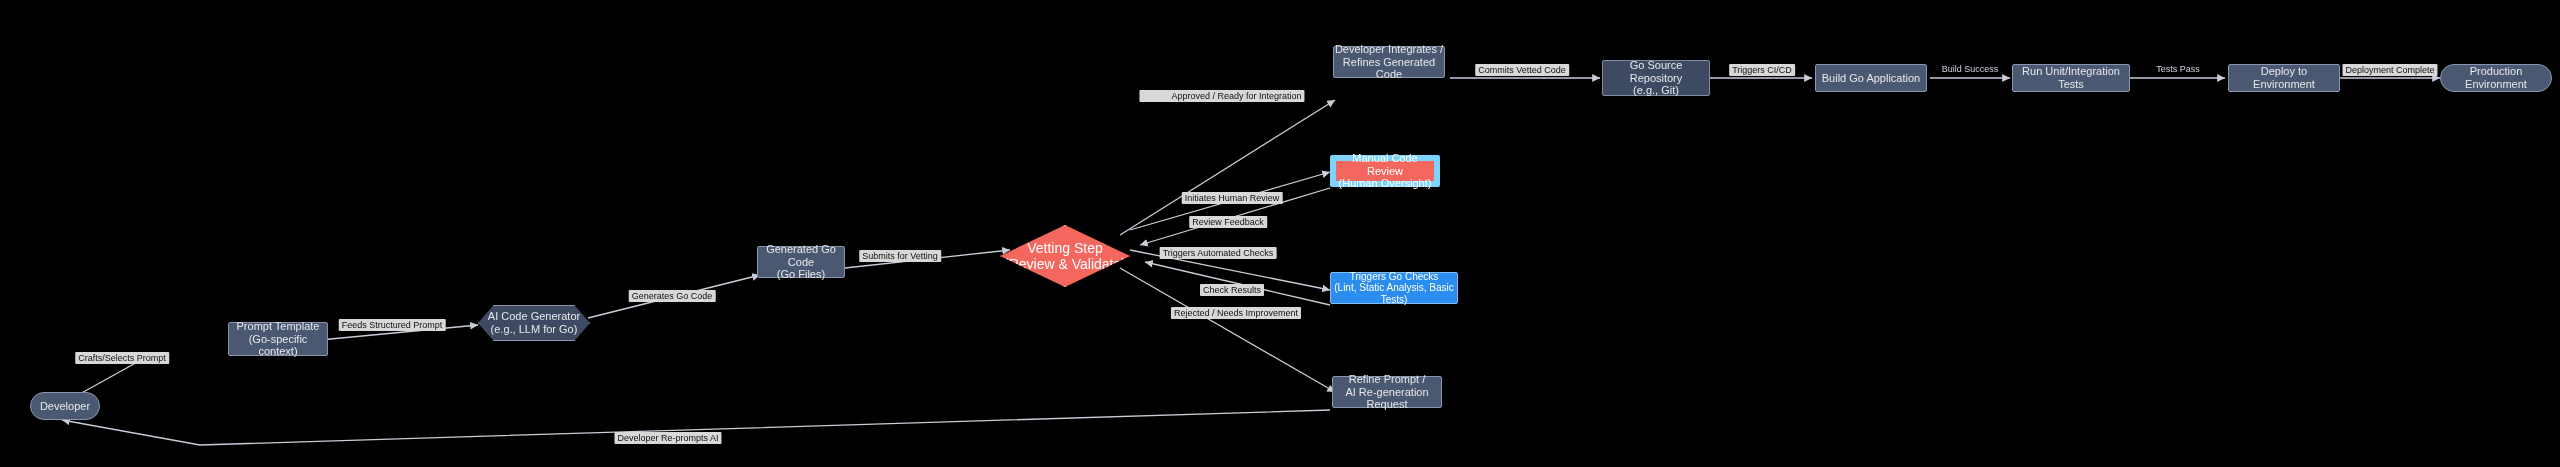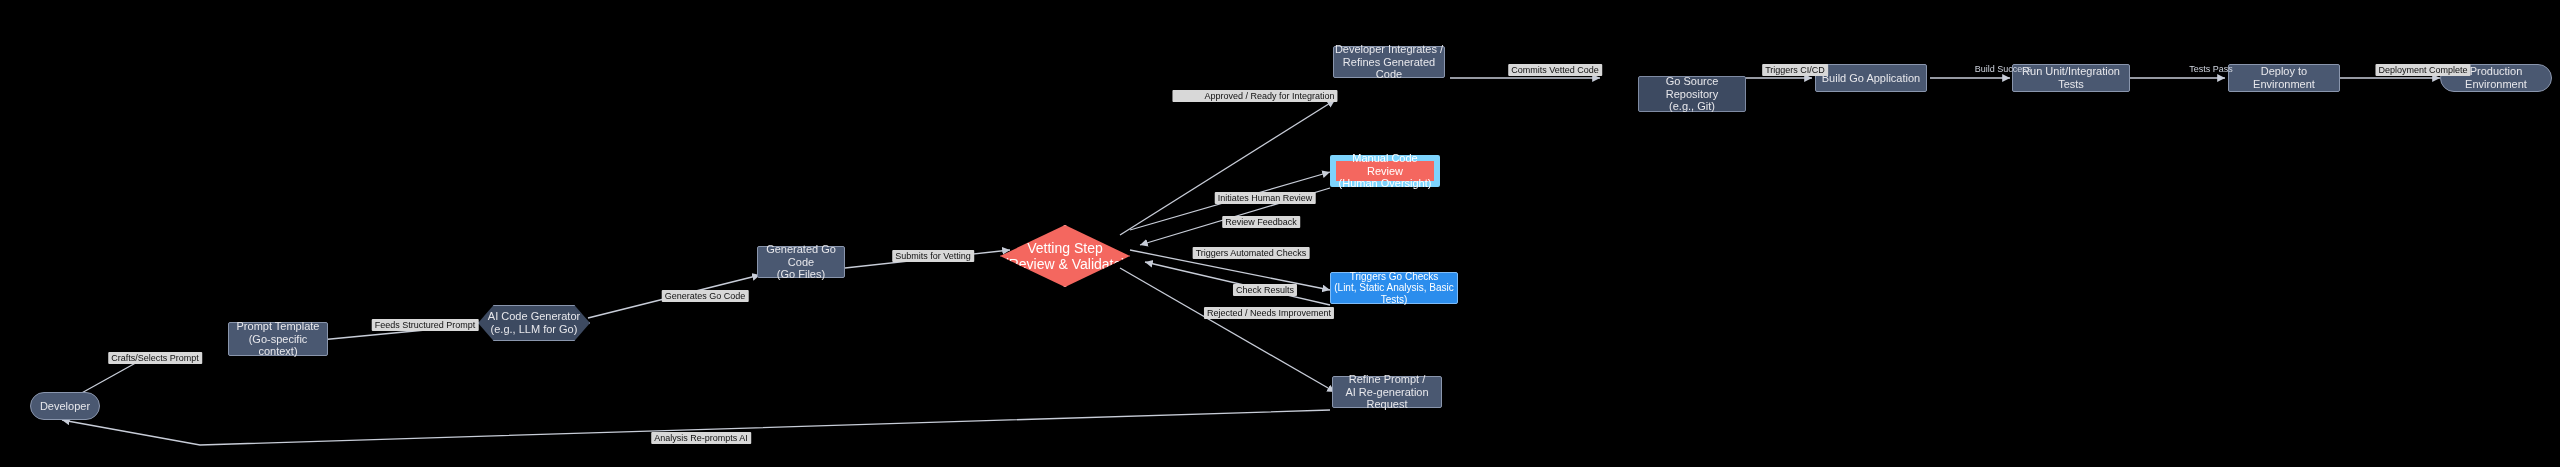--- a/index.html
+++ b/index.html
@@ -11,21 +11,21 @@
   .n-rect{background:#4a5871;border:1px solid #8a96ad;border-radius:2px;}
   .n-rect-dark{background:#3d4a61;border:1px solid #7f8ba3;border-radius:2px;}
   .n-hex{background:#3d4a61;border:1px solid #8a96ad;
          clip-path:polygon(14% 0,86% 0,100% 50%,86% 100%,14% 100%,0 50%);}
   .n-diamond{background:#f4675f;border:1px solid #ff9b95;color:#fff;
              clip-path:polygon(50% 0,100% 50%,50% 100%,0 50%);}
   .n-round{background:#4a5871;border:1px solid #8a96ad;border-radius:999px;}
   .n-red{background:#f4675f;border:6px solid #7dd3fc;color:#fff;border-radius:2px;}
   .n-blue{background:#2b8ded;border:1px solid #7fbcf7;color:#fff;border-radius:2px;}
   .elabel{position:absolute;background:#d8d8d8;color:#111;font-size:9px;padding:1px 3px;
-          white-space:nowrap;border-radius:1px;transform:translate(-50%,-50%);margin-left:33px;}
+          white-space:nowrap;border-radius:1px;transform:translate(-50%,-50%);}
   .elabel.plain{background:transparent;color:#cfd4de;}
 </style>
 </head>
 <body>
 
 <div id="stage">
 
   <svg id="wires" viewBox="0 0 2560 467">
     <defs>
       <marker id="ah" markerWidth="7" markerHeight="7" refX="6" refY="3" orient="auto">
@@ -71,41 +71,41 @@
 
   <div class="node n-blue" style="left:1330px;top:272px;width:128px;height:32px;font-size:10px;">Triggers Go Checks
 (Lint, Static Analysis, Basic Tests)</div>
 
   <div class="node n-rect" style="left:1332px;top:376px;width:110px;height:32px;">Refine Prompt /
 AI Re-generation Request</div>
 
   <div class="node n-rect" style="left:1333px;top:46px;width:112px;height:32px;">Developer Integrates /
 Refines Generated Code</div>
 
-  <div class="node n-rect-dark" style="left:1602px;top:76px;width:108px;height:36px;margin-left:36px;">Go Source Repository
+  <div class="node n-rect-dark" style="left:1602px;top:60px;width:108px;height:36px;">Go Source Repository
 (e.g., Git)</div>
 
   <div class="node n-rect" style="left:1815px;top:64px;width:112px;height:28px;">Build Go Application</div>
 
   <div class="node n-rect" style="left:2012px;top:64px;width:118px;height:28px;">Run Unit/Integration Tests</div>
 
   <div class="node n-rect" style="left:2228px;top:64px;width:112px;height:28px;">Deploy to Environment</div>
 
   <div class="node n-round" style="left:2440px;top:64px;width:112px;height:28px;">Production Environment</div>
 
   <div class="elabel" style="left:122px;top:358px;">Crafts/Selects Prompt</div>
   <div class="elabel" style="left:392px;top:325px;">Feeds Structured Prompt</div>
   <div class="elabel" style="left:672px;top:296px;">Generates Go Code</div>
   <div class="elabel" style="left:900px;top:256px;">Submits for Vetting</div>
   <div class="elabel" style="left:1232px;top:198px;">Initiates Human Review</div>
   <div class="elabel" style="left:1218px;top:253px;">Triggers Automated Checks</div>
   <div class="elabel" style="left:1228px;top:222px;">Review Feedback</div>
   <div class="elabel" style="left:1232px;top:290px;">Check Results</div>
   <div class="elabel" style="left:1222px;top:96px;padding-left:32px;">Approved / Ready for Integration</div>
   <div class="elabel" style="left:1236px;top:313px;">Rejected / Needs Improvement</div>
-  <div class="elabel" style="left:668px;top:438px;">Analysis Re-prompts AI</div>
+  <div class="elabel" style="left:668px;top:438px;">Developer Re-prompts AI</div>
   <div class="elabel" style="left:1522px;top:70px;">Commits Vetted Code</div>
   <div class="elabel" style="left:1762px;top:70px;">Triggers CI/CD</div>
   <div class="elabel plain" style="left:1970px;top:69px;">Build Success</div>
   <div class="elabel plain" style="left:2178px;top:69px;">Tests Pass</div>
   <div class="elabel" style="left:2390px;top:70px;">Deployment Complete</div>
 
 </div>
 
 </body></html>

